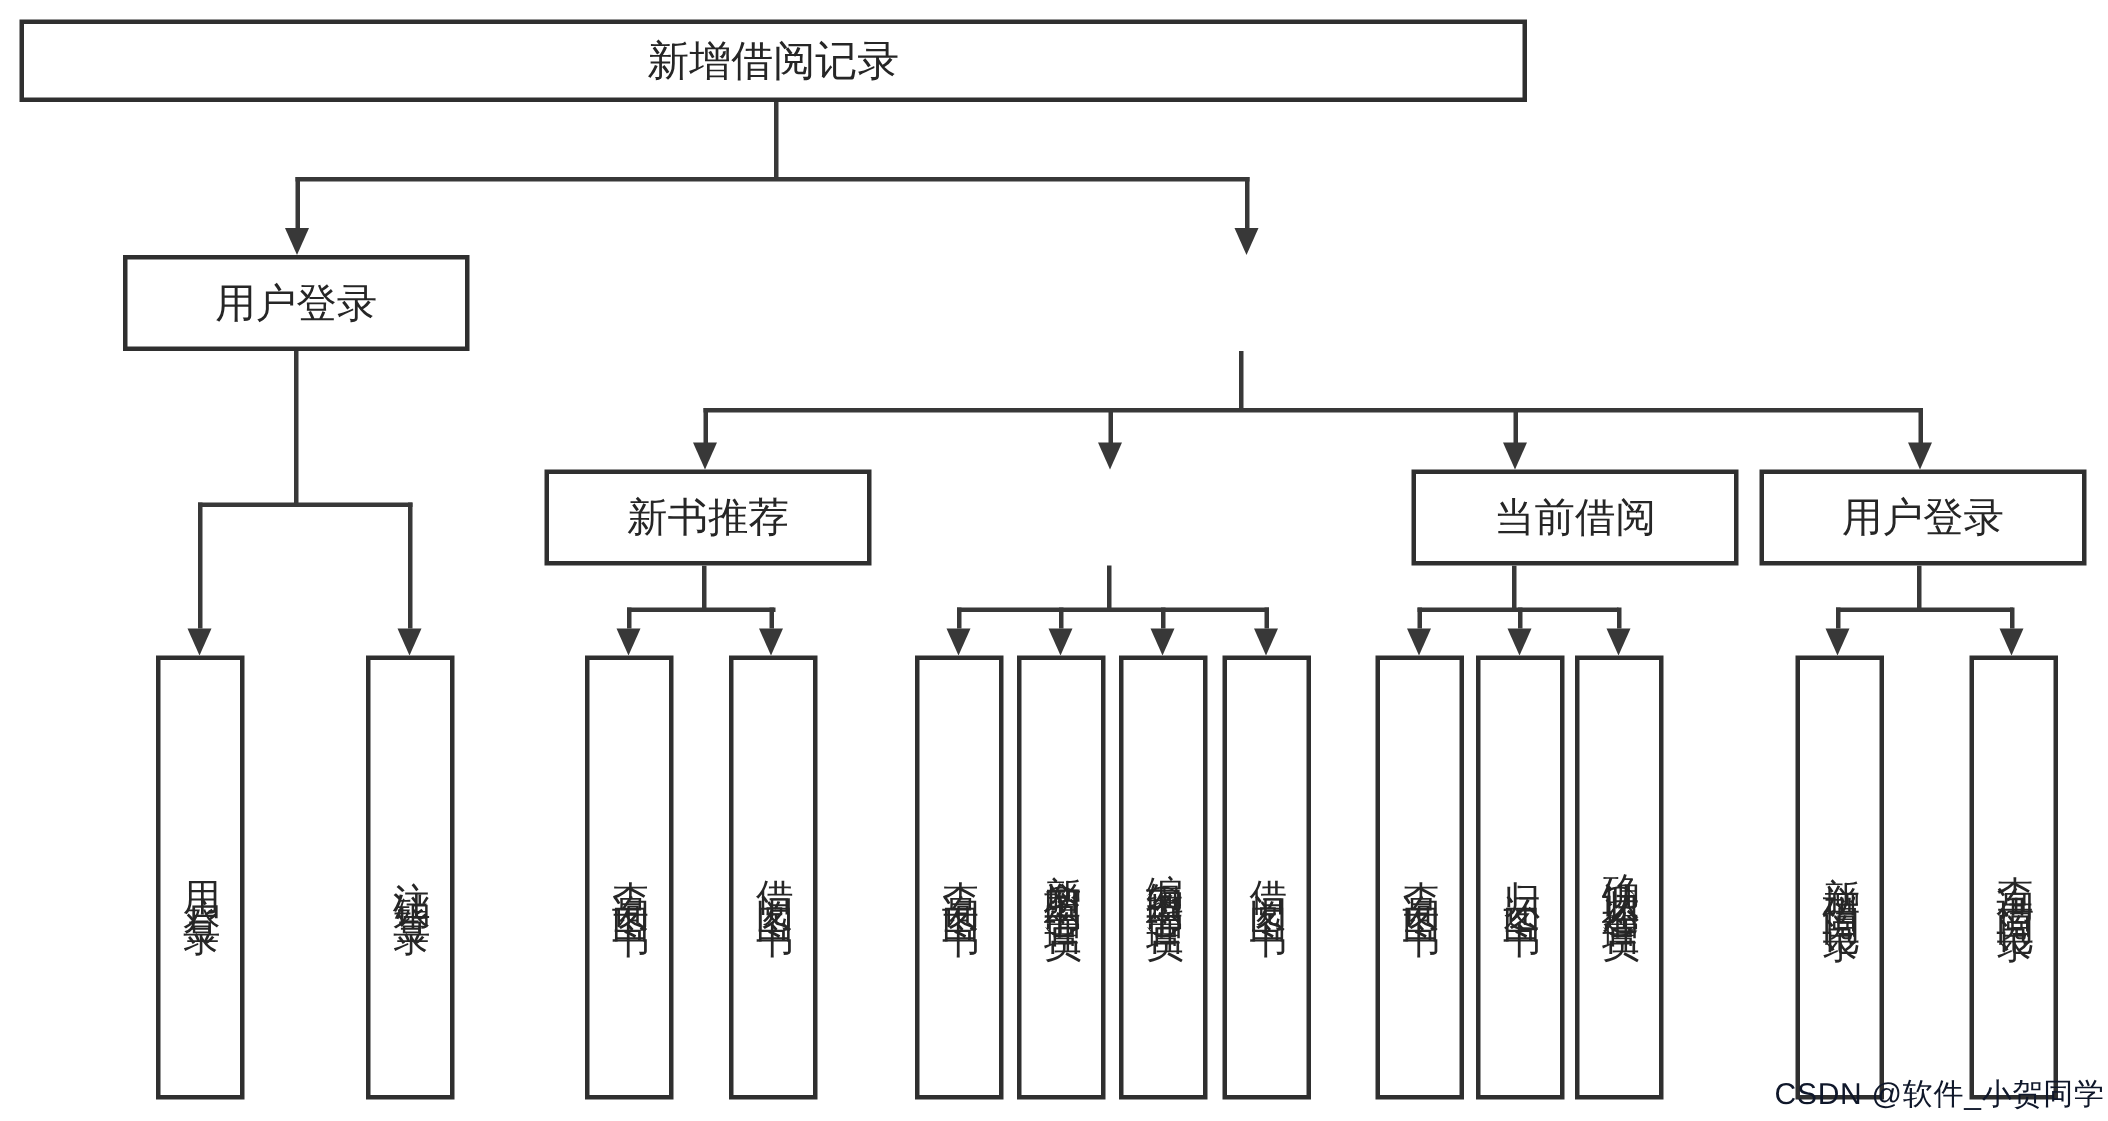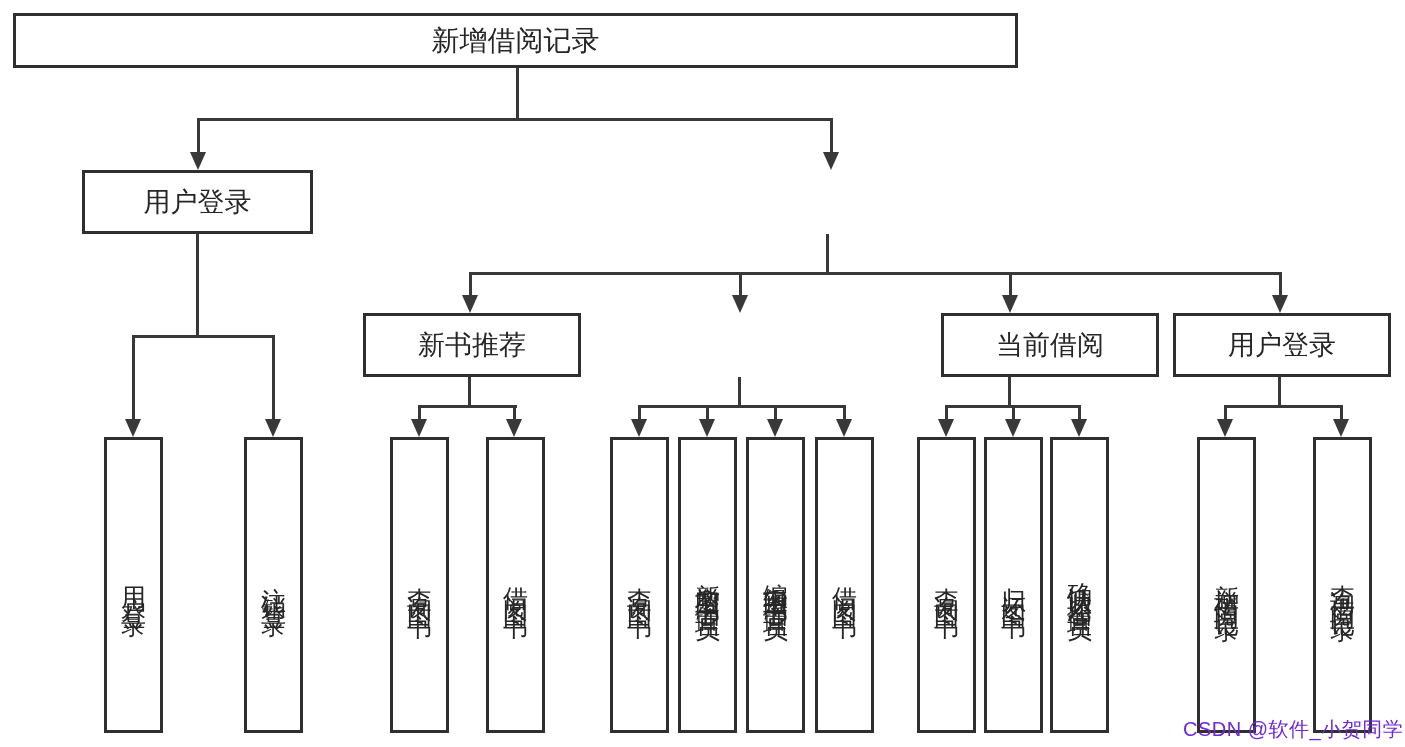--- a/index.html
+++ b/index.html
@@ -26,21 +26,21 @@
   .ls-sm{letter-spacing:5px;}
   .vl{position:absolute;width:3px;background:#383838;z-index:1;}
   .hl{position:absolute;height:3px;background:#383838;z-index:1;}
   .ar{
     position:absolute;width:0;height:0;z-index:1;
     border-left:8px solid transparent;border-right:8px solid transparent;
     border-top:18px solid #383838;
   }
   .watermark{
     position:absolute;left:1183px;top:716px;z-index:3;
-    font-size:20px;color:#6d28d9;letter-spacing:0.5px;
+    font-size:20px;color:#0f172a;letter-spacing:0.5px;
   }
 </style>
 </head>
 <body>
 
 <div class="canvas">
 
   <div class="box root">新增借阅记录</div>
 
   <div class="box l2" style="left:82px;">用户登录</div>

